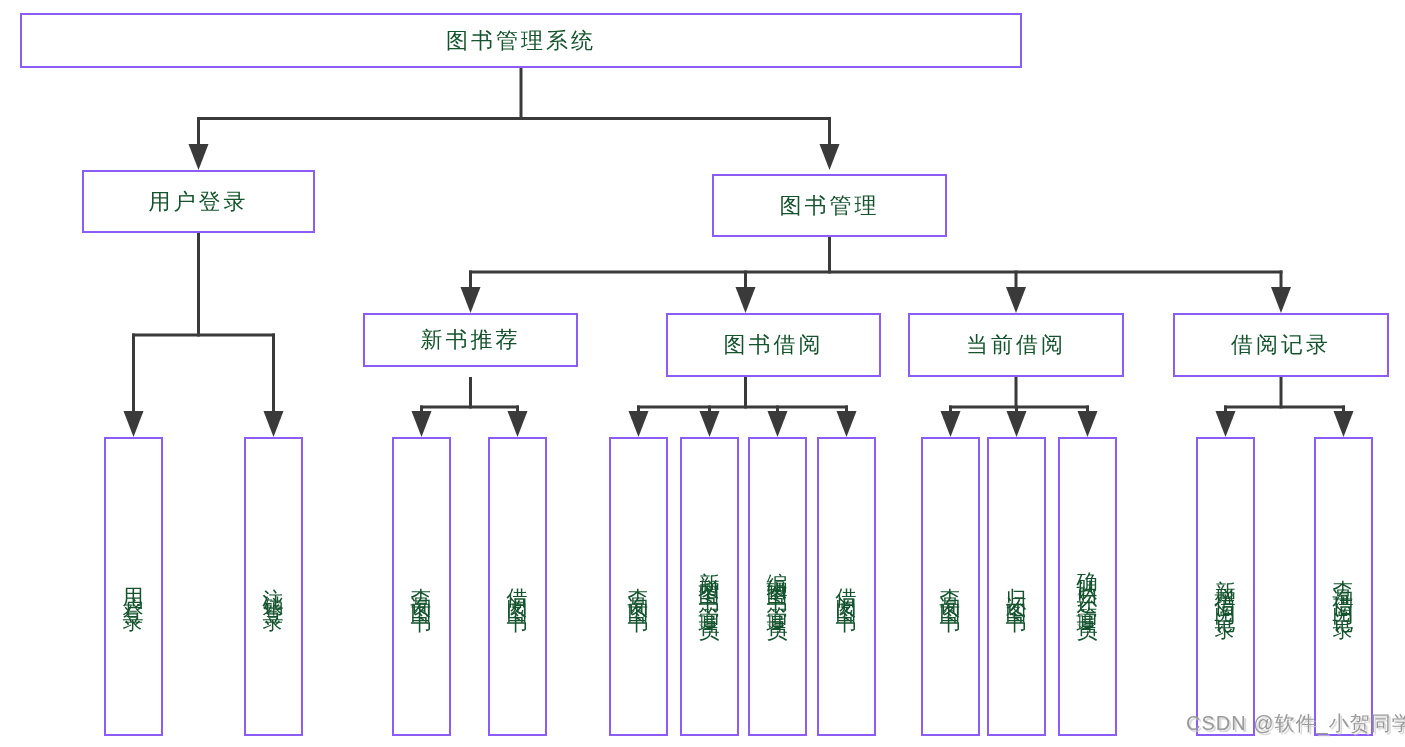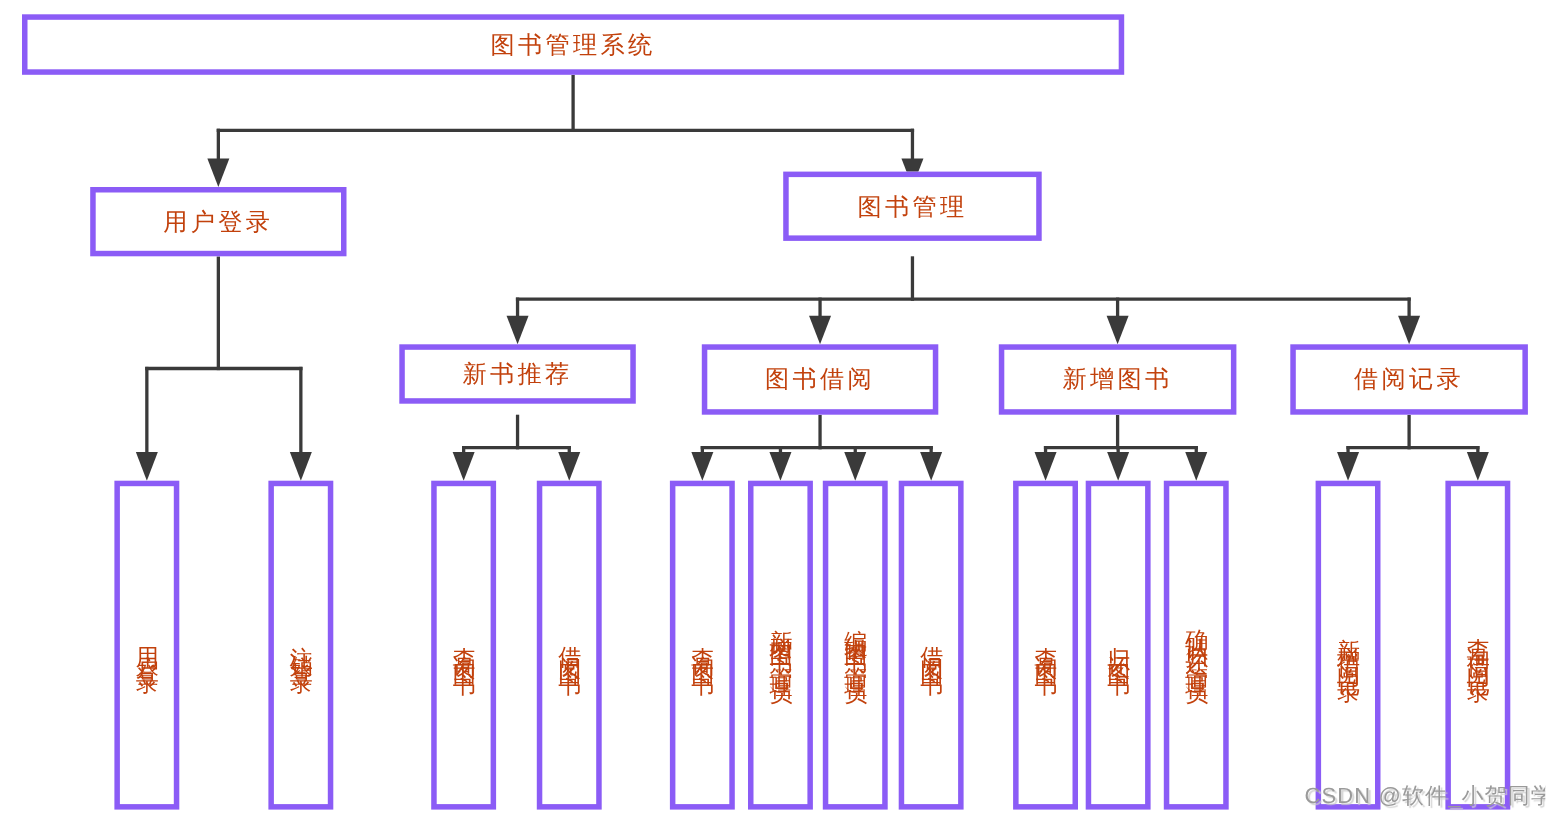--- a/index.html
+++ b/index.html
@@ -17,26 +17,26 @@
   }
   .connectors {
     position: absolute;
     left: 0;
     top: 0;
     z-index: 1;
   }
   .node {
     position: absolute;
     box-sizing: border-box;
-    border: 5px solid #8b5cf6;
+    border: 2px solid #8b5cf6;
     background: #ffffff;
     display: flex;
     align-items: center;
     justify-content: center;
-    color: #c2410c;
+    color: #14532d;
     font-size: 22px;
     letter-spacing: 3px;
     z-index: 2;
     white-space: nowrap;
   }
   .leaf {
     writing-mode: vertical-rl;
     text-orientation: mixed;
     font-size: 21px;
     letter-spacing: 8px;
@@ -125,25 +125,25 @@
       <path d="M1006.5 411 L1026.5 411 L1016.5 437 Z"></path>
       <path d="M1077.5 411 L1097.5 411 L1087.5 437 Z"></path>
       <path d="M1215.5 411 L1235.5 411 L1225.5 437 Z"></path>
       <path d="M1333.5 411 L1353.5 411 L1343.5 437 Z"></path>
     </g>
   </svg>
 
   <div class="node" style="left:20px; top:13px; width:1002px; height:55px;">图书管理系统</div>
 
   <div class="node" style="left:82px; top:170px; width:233px; height:63px;">用户登录</div>
-  <div class="node" style="left:712px; top:156px; width:235px; height:63px;">图书管理</div>
+  <div class="node" style="left:712px; top:174px; width:235px; height:63px;">图书管理</div>
 
   <div class="node" style="left:363px; top:313px; width:215px; height:54px;">新书推荐</div>
-  <div class="node" style="left:638px; top:313px; width:215px; height:64px;">图书借阅</div>
-  <div class="node" style="left:908px; top:313px; width:216px; height:64px;">新增图书</div>
+  <div class="node" style="left:666px; top:313px; width:215px; height:64px;">图书借阅</div>
+  <div class="node" style="left:908px; top:313px; width:216px; height:64px;">当前借阅</div>
   <div class="node" style="left:1173px; top:313px; width:216px; height:64px;">借阅记录</div>
 
   <div class="node leaf" style="left:104px; top:437px; width:59px; height:299px;">用户登录</div>
   <div class="node leaf" style="left:244px; top:437px; width:59px; height:299px;">注销登录</div>
 
   <div class="node leaf" style="left:392px; top:437px; width:59px; height:299px;">查询图书</div>
   <div class="node leaf" style="left:488px; top:437px; width:59px; height:299px;">借阅图书</div>
 
   <div class="node leaf" style="left:609px; top:437px; width:59px; height:299px;">查询图书</div>
   <div class="node leaf long" style="left:680px; top:437px; width:59px; height:299px;">新增图书（管理员）</div>

